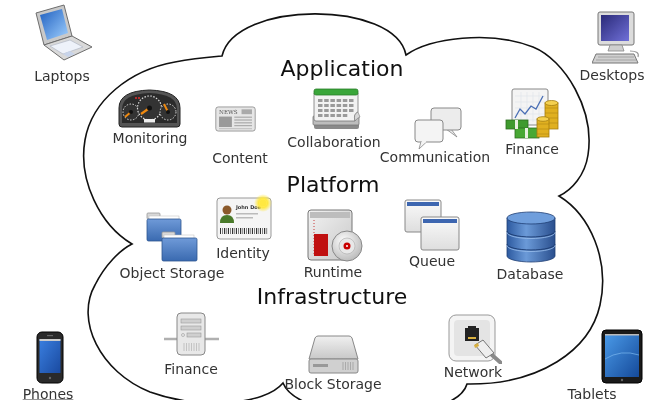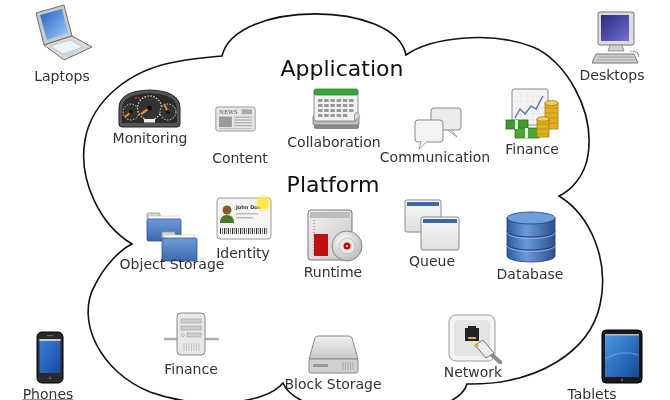--- a/index.html
+++ b/index.html
@@ -27,20 +27,21 @@
          C265,405 200,410 150,392
          C100,372 75,320 95,285
          C105,265 120,250 132,244
          C100,225 78,180 85,140
          C92,100 130,70 175,62
          C195,58 210,57 222,56 Z" fill="none" stroke="#111111" stroke-width="1.6"></path>
   </svg>
 
   <div class="layer-title" style="left:333px;top:185px;">Platform</div>
   <div class="layer-title" style="left:342px;top:69px;">Application</div>
+  <div class="layer-title" style="left:332px;top:297px;">Infrastructure</div>
 
   <div class="icon" style="left:30px;top:3px;width:64px;height:60px;">
     <svg viewBox="0 0 64 60">
       <defs>
         <linearGradient id="gLap" x1="0" y1="0" x2="1" y2="1">
           <stop offset="0" stop-color="#1f5fbf"></stop>
             <stop offset="1" stop-color="#9fd0ff"></stop>
         </linearGradient>
       </defs>
       <polygon points="6,10 34,2 42,33 14,42" fill="#c9c9c9" stroke="#6d6d6d"></polygon>
@@ -234,21 +235,21 @@
         </linearGradient>
       </defs>
       <rect x="2" y="2" width="13" height="6" rx="1" fill="#d8d8d8" stroke="#999" stroke-width="0.8"></rect>
       <rect x="4" y="5" width="30" height="6" fill="#fff" stroke="#bbb" stroke-width="0.5"></rect>
       <rect x="2" y="8" width="34" height="22" rx="1.5" fill="url(#gFold)" stroke="#2d5590" stroke-width="0.8"></rect>
       <rect x="17" y="21" width="13" height="6" rx="1" fill="#d8d8d8" stroke="#999" stroke-width="0.8"></rect>
       <rect x="19" y="24" width="30" height="6" fill="#fff" stroke="#bbb" stroke-width="0.5"></rect>
       <rect x="17" y="27" width="35" height="23" rx="1.5" fill="url(#gFold)" stroke="#2d5590" stroke-width="0.8"></rect>
     </svg>
   </div>
-  <div class="lbl" style="left:172px;top:264px;">Object Storage</div>
+  <div class="lbl" style="left:172px;top:273px;">Object Storage</div>
 
   <div class="icon" style="left:216px;top:193px;width:58px;height:48px;">
     <svg viewBox="0 0 58 48">
       <defs>
         <radialGradient id="gGlow" cx="0.5" cy="0.5" r="0.5">
           <stop offset="0" stop-color="#fff8a0"></stop>
             <stop offset="0.5" stop-color="#ffe840"></stop>
             <stop offset="1" stop-color="#ffe840" stop-opacity="0"></stop>
         </radialGradient>
       </defs>

